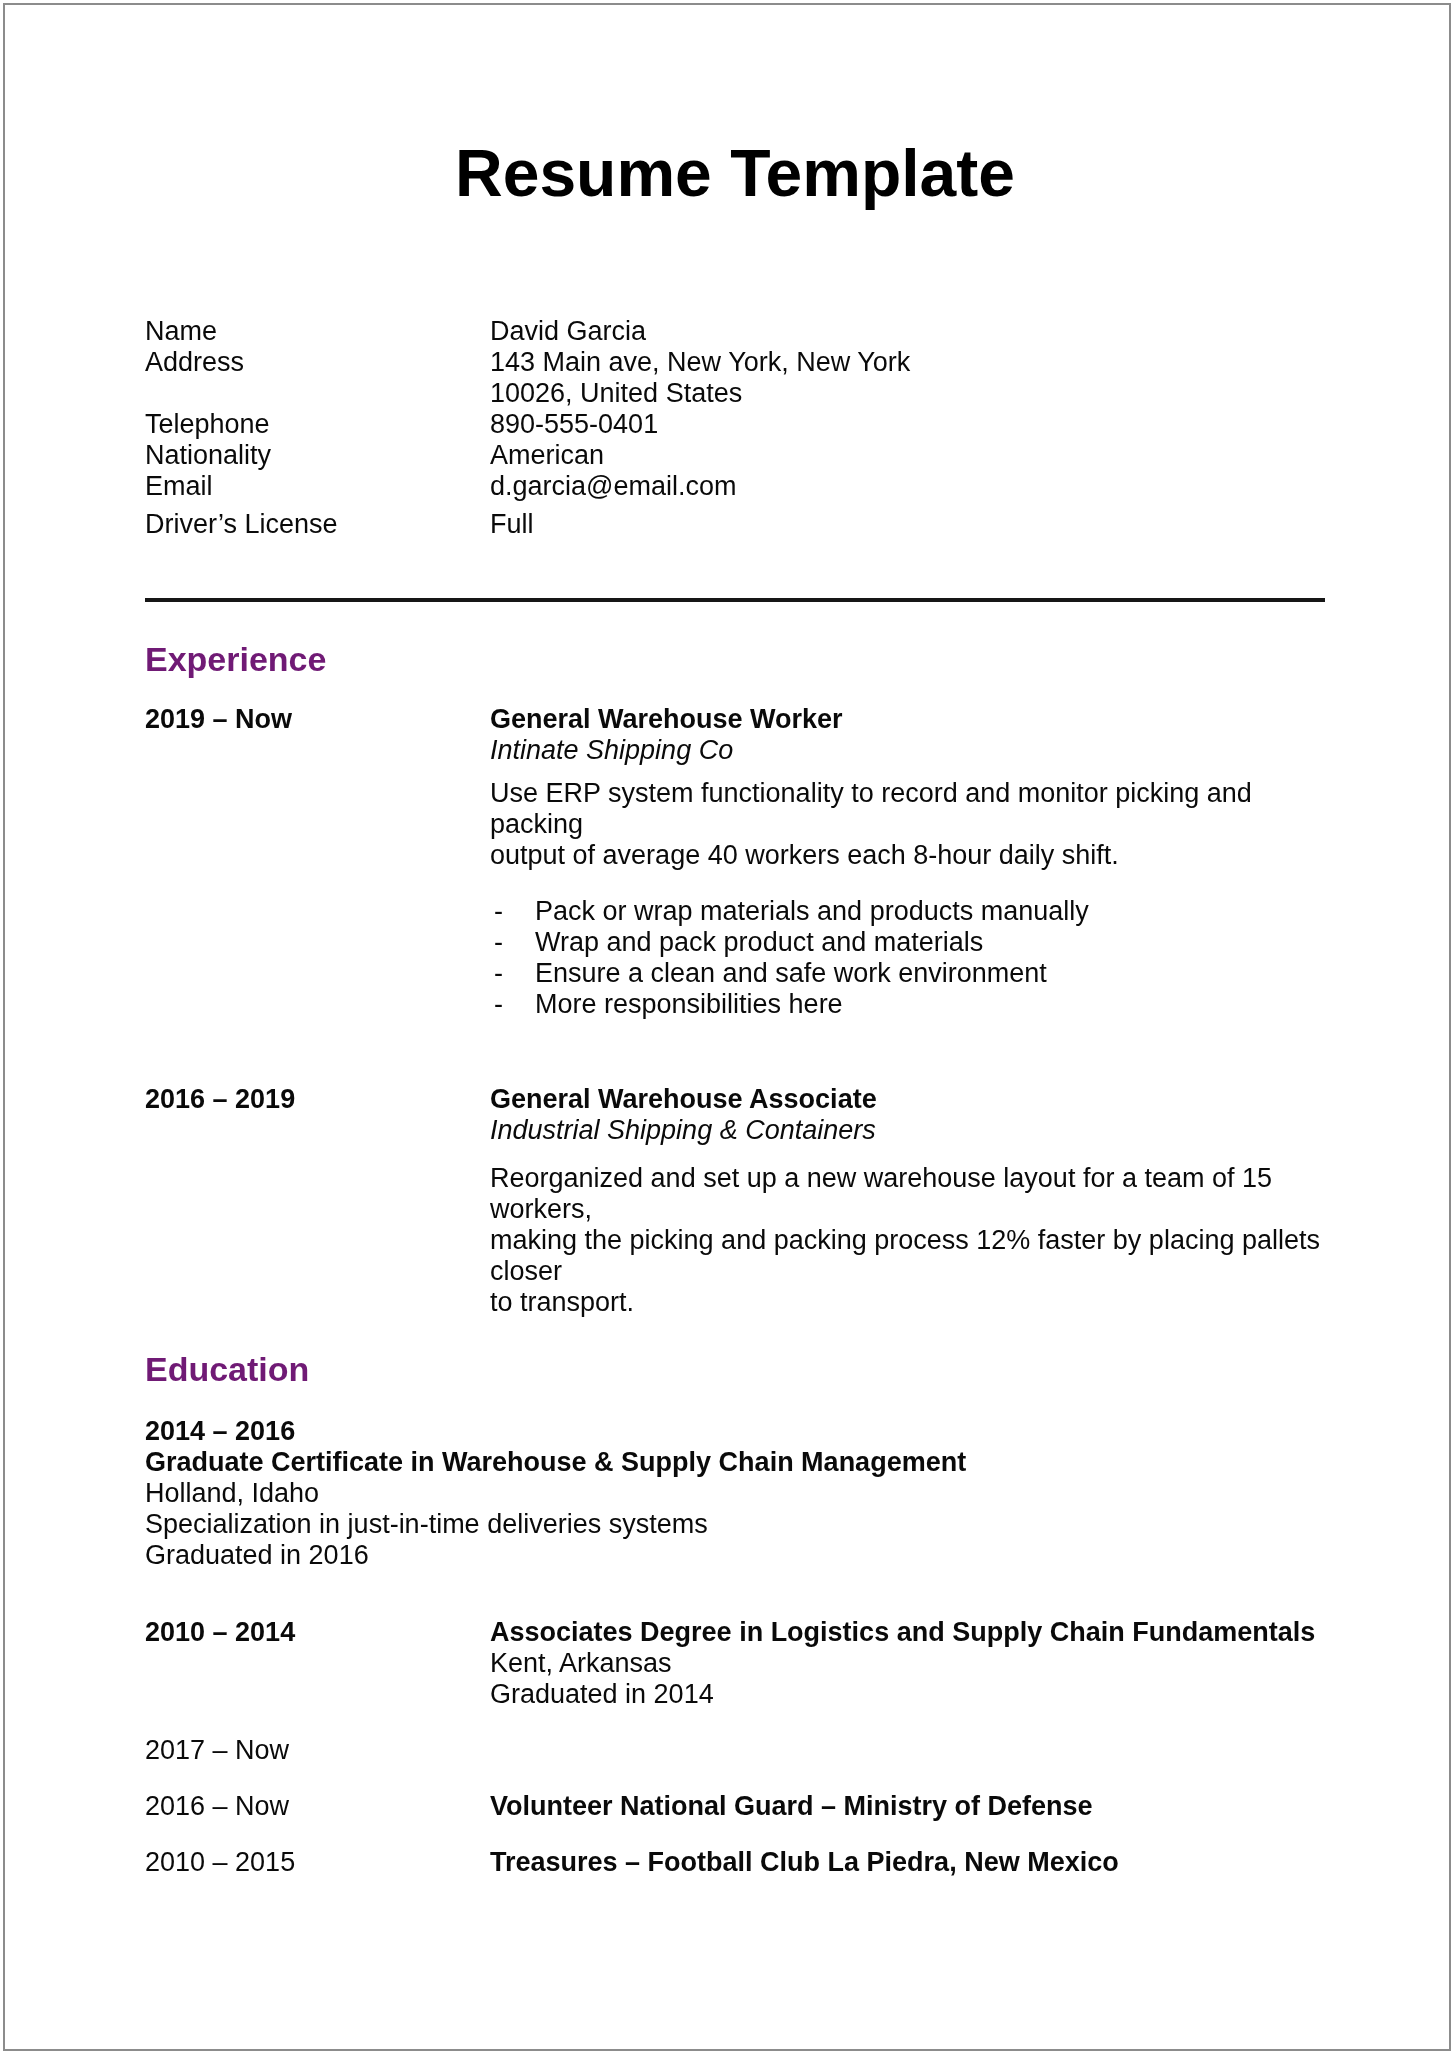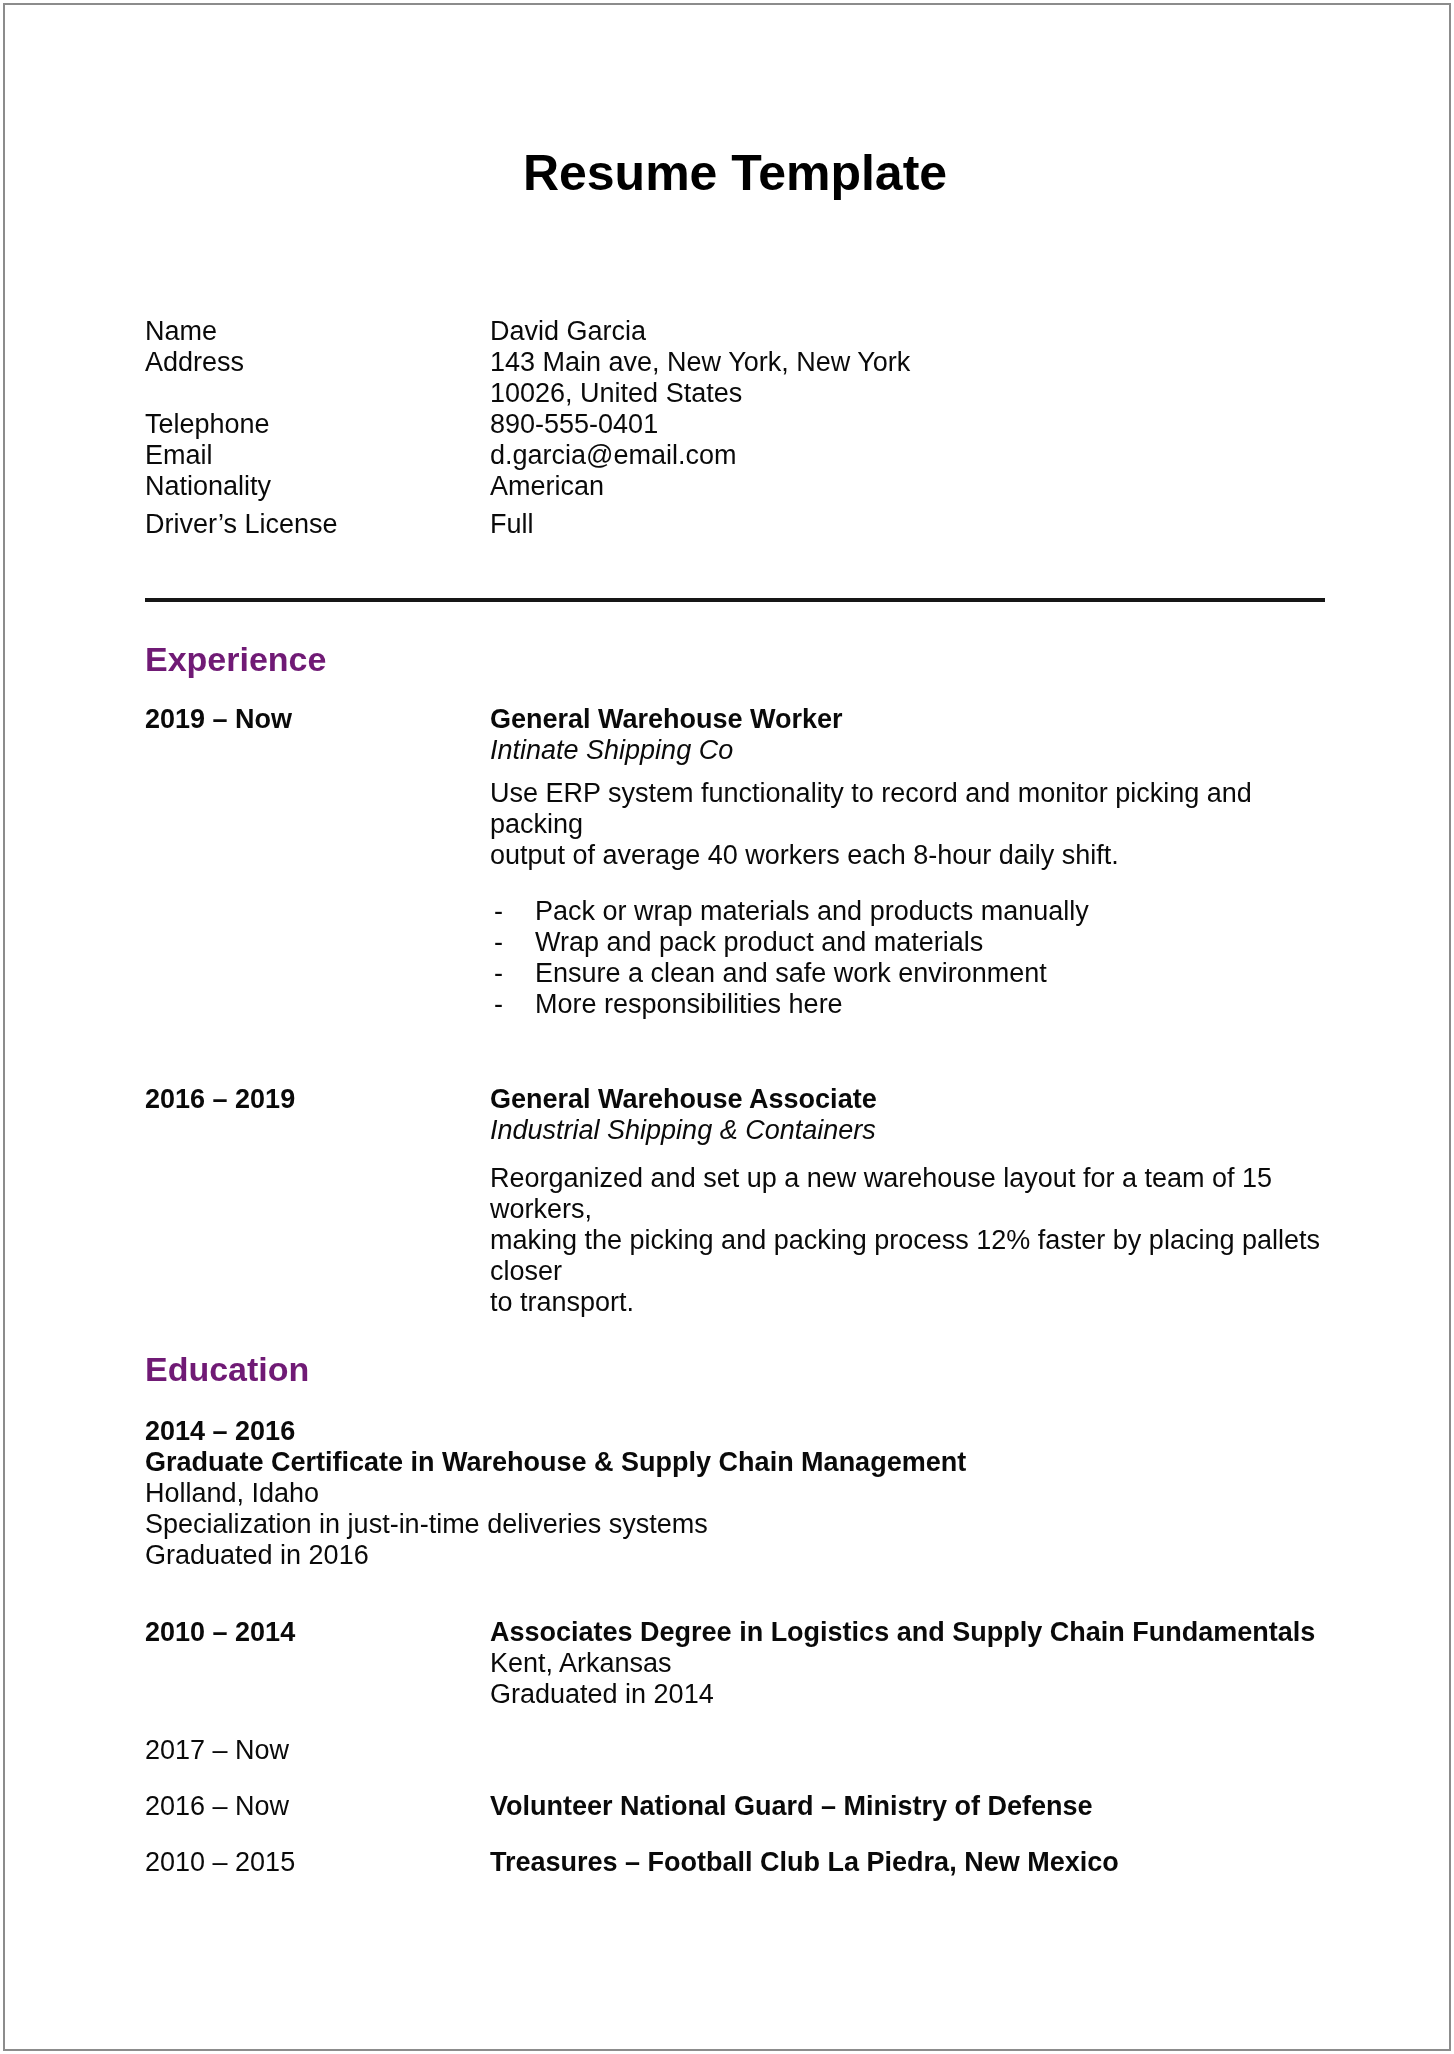--- a/index.html
+++ b/index.html
@@ -26,21 +26,21 @@
   }
   .content {
     position: absolute;
     left: 145px;
     top: 0;
     width: 1180px;
   }
   .doc-title {
     margin: 0;
     padding-top: 138px;
-    font-size: 50px;
+    font-size: 66px;
     line-height: 70px;
     font-weight: bold;
     text-align: center;
     color: #000000;
   }
   .info {
     margin-top: 108px;
   }
   .info-row {
     display: flex;
@@ -134,26 +134,26 @@
       <div class="info-row">
         <div class="info-label">Address</div>
         <div class="info-value">143 Main ave, New York, New York
 10026, United States</div>
       </div>
       <div class="info-row">
         <div class="info-label">Telephone</div>
         <div class="info-value">890-555-0401</div>
       </div>
       <div class="info-row">
+        <div class="info-label">Nationality</div>
+        <div class="info-value">American</div>
+      </div>
+      <div class="info-row">
         <div class="info-label">Email</div>
         <div class="info-value">d.garcia@email.com</div>
-      </div>
-      <div class="info-row">
-        <div class="info-label">Nationality</div>
-        <div class="info-value">American</div>
       </div>
       <div class="info-row drivers">
         <div class="info-label">Driver’s License</div>
         <div class="info-value">Full</div>
       </div>
     </div>
 
     <div class="rule"></div>
 
     <h2 class="section-heading">Experience</h2>

